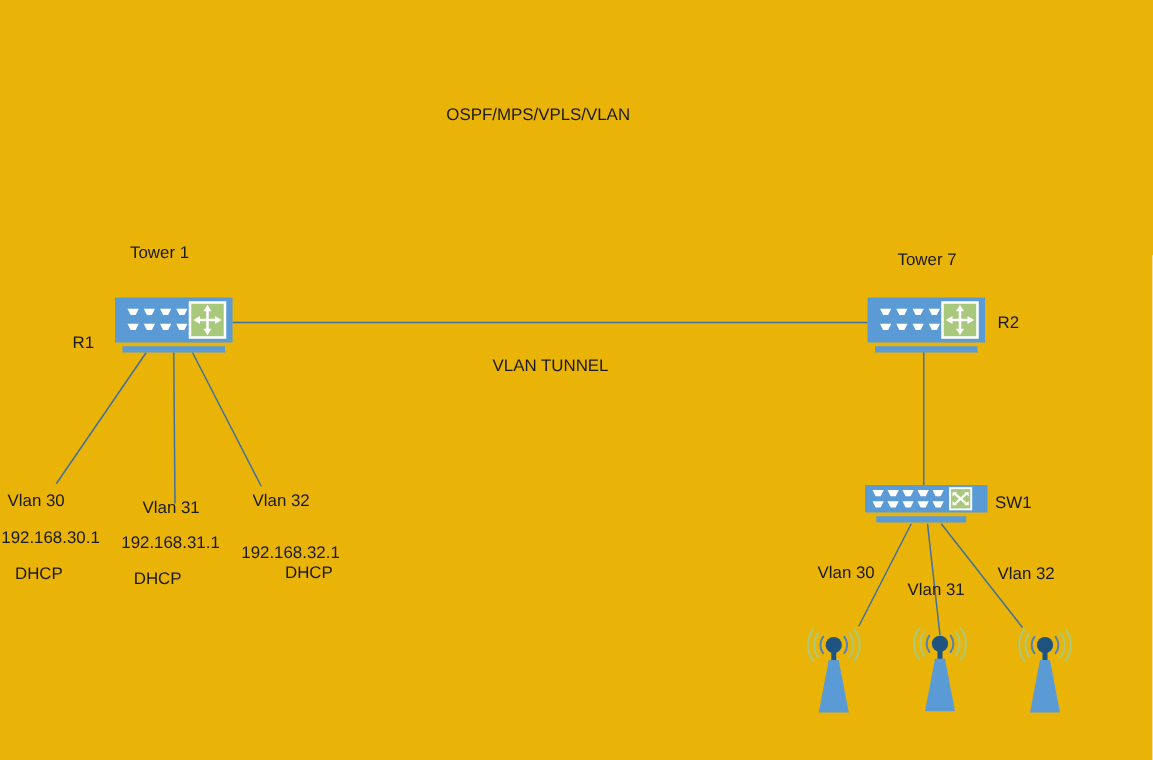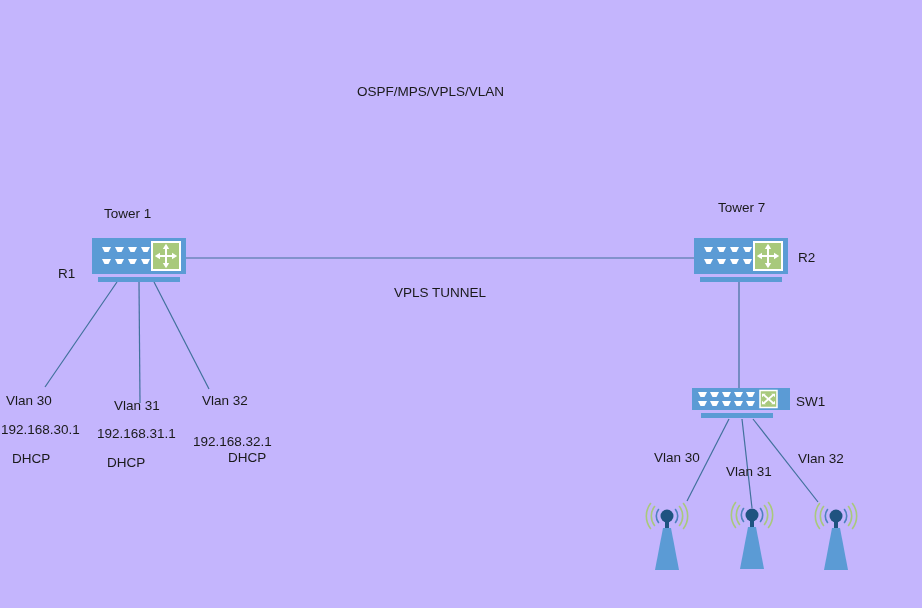--- a/index.html
+++ b/index.html
@@ -1,17 +1,17 @@
 <!DOCTYPE html>
 <html style="--deviceBlue: #5b9bd5; --squareGreen: #a8c97c; --lineBlue: #41719c; --antennaBlue: #1f5380; --arcBlue: #4f81bd; --arcGreen: #a9c97c; --textColor: #1a1a1a;"><head>
 <meta charset="utf-8">
 <style>
   html,body{margin:0;padding:0;background:#fff;}
   .canvas{
-    position:relative;width:922px;height:608px;background:#c4b5fd;overflow:hidden;
+    position:relative;width:922px;height:608px;background:#eab308;overflow:hidden;
     font-family:"Liberation Sans",sans-serif;color:var(--textColor,#1a1a1a);
   }
   .layer{position:absolute;left:0;top:0;}
   .lbl{position:absolute;white-space:nowrap;font-size:13.5px;line-height:15px;}
   
   .link{stroke:var(--lineBlue,#41719c);stroke-width:1.2;fill:none;}
   .body{fill:var(--deviceBlue,#5b9bd5);}
   .port{fill:#ffffff;}
   .gsq{fill:var(--squareGreen,#a8c97c);stroke:#ffffff;}
   .wline{stroke:#ffffff;stroke-width:2;fill:none;}
@@ -100,26 +100,26 @@
 
     <use href="#router" x="92" y="238"></use>
     <use href="#router" x="694" y="238"></use>
     <use href="#switch" x="692" y="388"></use>
     <use href="#antenna" x="667" y="516"></use>
     <use href="#antenna" x="752" y="515"></use>
     <use href="#antenna" x="836" y="516"></use>
   </svg>
 
   <div class="lbl" style="left:357px;top:84px">OSPF/MPS/VPLS/VLAN</div>
-  <div class="lbl" style="left:104px;top:206px">Tower 1</div>
+  <div class="lbl" style="left:104px;top:194px">Tower 1</div>
   <div class="lbl" style="left:718px;top:200px">Tower 7</div>
   <div class="lbl" style="left:58px;top:266px">R1</div>
   <div class="lbl" style="left:798px;top:250px">R2</div>
   <div class="lbl" style="left:796px;top:394px">SW1</div>
-  <div class="lbl" style="left:394px;top:285px">VPLS TUNNEL</div>
+  <div class="lbl" style="left:394px;top:285px">VLAN TUNNEL</div>
 
   <div class="lbl" style="left:6px;top:393px">Vlan 30</div>
   <div class="lbl" style="left:1px;top:422px">192.168.30.1</div>
   <div class="lbl" style="left:12px;top:451px">DHCP</div>
 
   <div class="lbl" style="left:114px;top:398px">Vlan 31</div>
   <div class="lbl" style="left:97px;top:426px">192.168.31.1</div>
   <div class="lbl" style="left:107px;top:455px">DHCP</div>
 
   <div class="lbl" style="left:202px;top:393px">Vlan 32</div>

